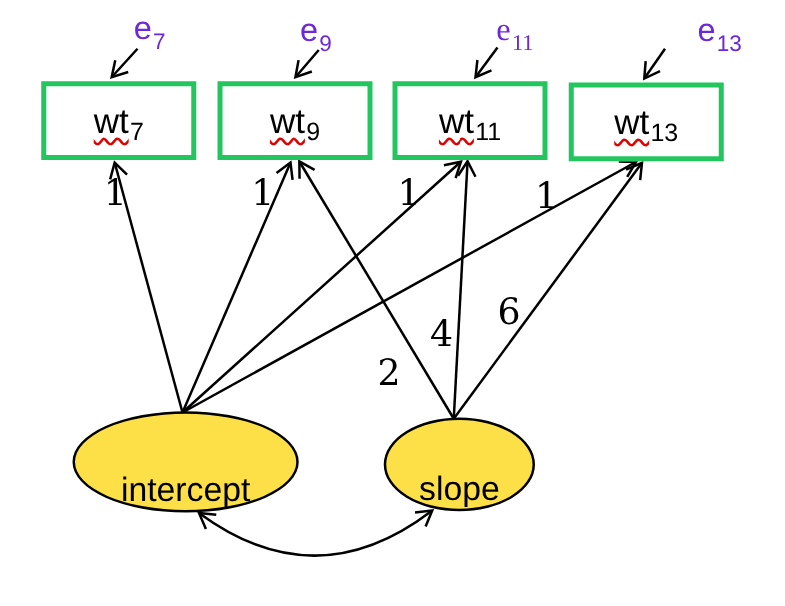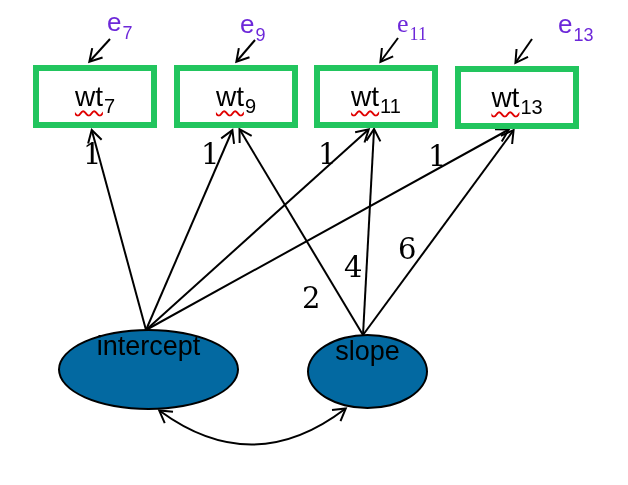--- a/index.html
+++ b/index.html
@@ -19,21 +19,21 @@
     position: absolute;
     left: 0; top: 0;
     width: 628px; height: 485px;
     z-index: 1;
   }
   .box {
     position: absolute;
     box-sizing: border-box;
     width: 124px;
     height: 63px;
-    border: 6px solid #22c55e;
+    border: 4px solid #22c55e;
     background: #ffffff;
     z-index: 2;
     display: flex;
     align-items: center;
     justify-content: center;
     color: #000000;
   }
   .box .main {
     font-size: 28px;
     line-height: 1;
@@ -48,24 +48,24 @@
     line-height: 1;
     position: relative;
     top: 9px;
     margin-left: 1px;
   }
   .ellipse {
     position: absolute;
     box-sizing: border-box;
     border: 2px solid #000000;
     border-radius: 50%;
-    background: #0369a1;
+    background: #fde047;
     z-index: 2;
     display: flex;
-    align-items: flex-start;
+    align-items: flex-end;
     justify-content: center;
     color: #000000;
     font-size: 27px;
   }
   .elabel {
     position: absolute;
     z-index: 3;
     color: #6d28d9;
     white-space: nowrap;
   }

